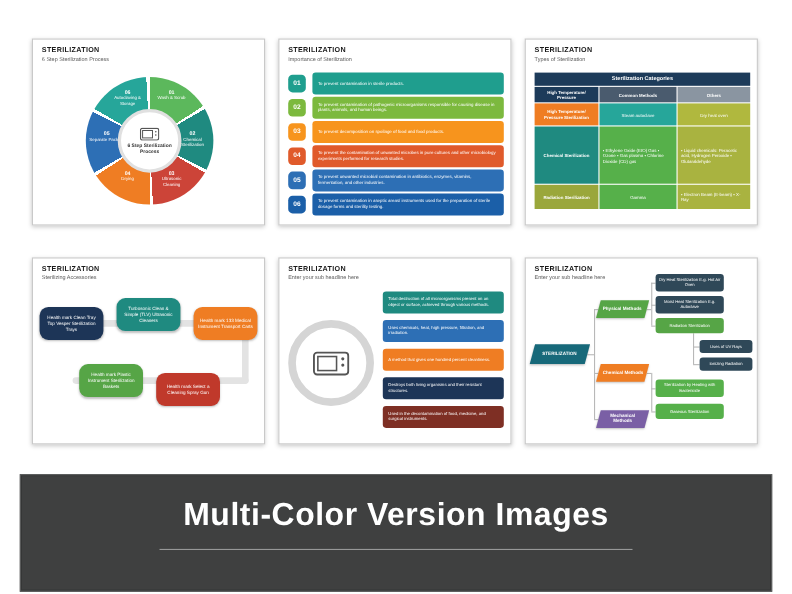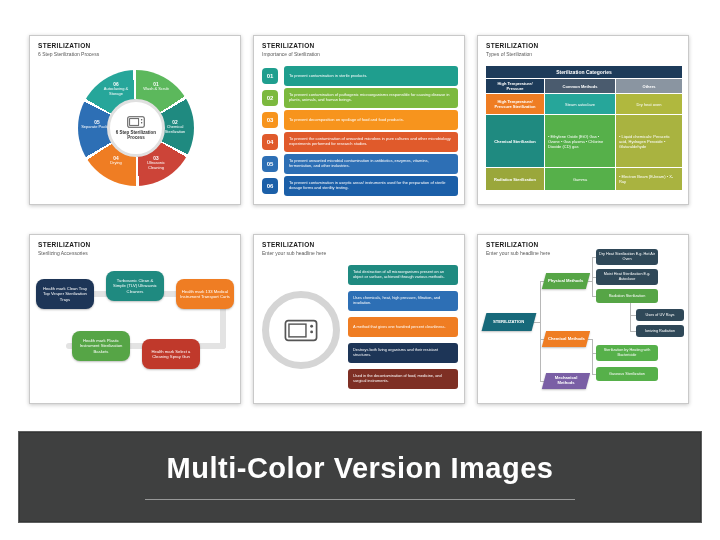--- a/index.html
+++ b/index.html
@@ -101,21 +101,21 @@
   .fb-dry  {left:118px; top:14px;  width:62px; height:16px; background:#2f4858;}
   .fb-moist{left:118px; top:34px;  width:62px; height:16px; background:#2f4858;}
   .fb-rad  {left:118px; top:54px;  width:62px; height:14px; background:#56a546;}
   .fb-uv   {left:158px; top:74px;  width:48px; height:12px; background:#2f4858;}
   .fb-ion  {left:158px; top:90px;  width:48px; height:12px; background:#2f4858;}
   .fb-heat {left:118px; top:110px; width:62px; height:16px; background:#56b04a;}
   .fb-gas  {left:118px; top:132px; width:62px; height:14px; background:#56b04a;}
   .ln { position:absolute; background:#b8b8b8; }
 
   
-  .banner { position:absolute; left:18px; top:431px; width:684px; height:92px;
+  .banner { position:absolute; left:18px; top:431px; width:684px; height:107px;
             background:#3f4040; border:1px solid #5e5f5f; box-shadow:inset 0 0 0 1px #353636; }
   .banner-title { margin-top:20px; text-align:center; color:#ffffff; font-size:29px; font-weight:bold; letter-spacing:.5px; }
   .banner-line { width:430px; height:1px; background:#979898; margin:14px auto 0; }
 </style>
 </head>
 <body>
 
 <div class="page">
 
   <div class="slide" id="s1">

